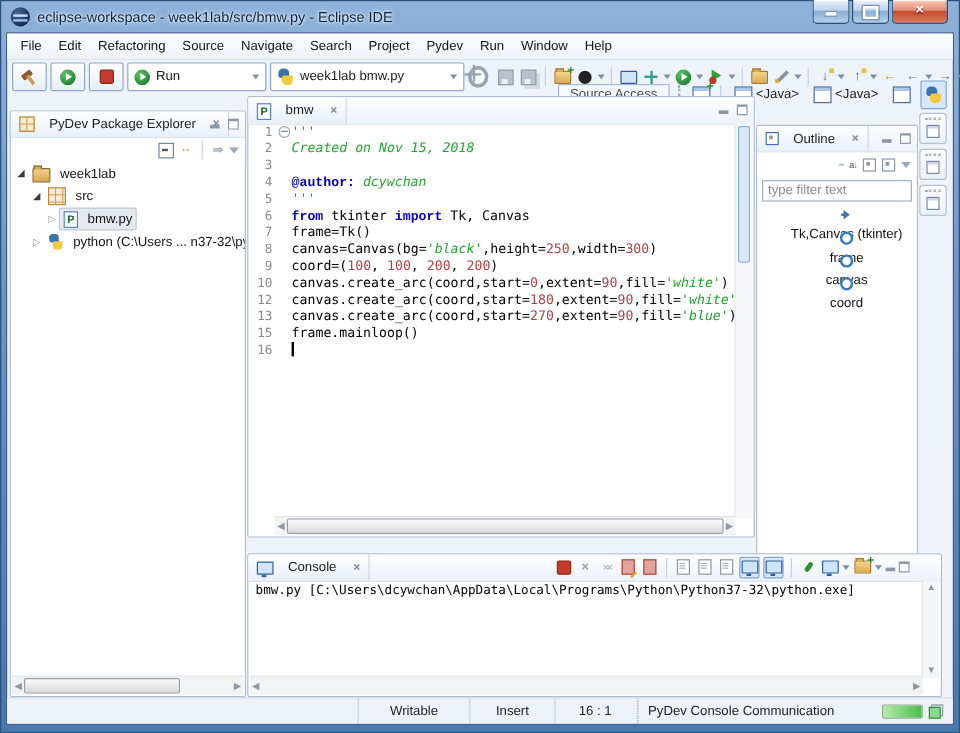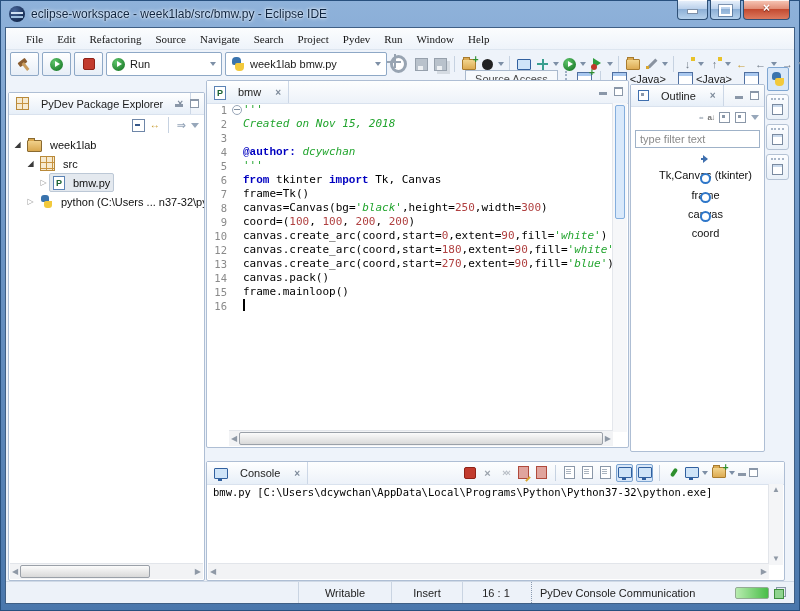--- a/index.html
+++ b/index.html
@@ -12,21 +12,21 @@
   #ttext{font-size:12px;color:#0e2440;text-shadow:0 0 4px rgba(255,255,255,.95),0 0 2px rgba(255,255,255,.9);white-space:nowrap;}
   #wbtns{position:absolute;top:0;right:10px;display:flex;}
   .wb{width:29px;height:19px;border:1px solid #2e5076;border-top:none;border-radius:0 0 4px 4px;background:linear-gradient(#eaf2fc 0%,#bcd2ec 45%,#8db0d6 50%,#b6d1ec 100%);display:flex;align-items:flex-start;justify-content:center;margin-left:2px;box-shadow:inset 0 1px 0 rgba(255,255,255,.8);}
   .wclose{width:45px;background:linear-gradient(#f8c8b8 0%,#e28f78 45%,#c44b31 50%,#dd7a5f 100%);}
   .wmin{width:9px;height:3px;background:#fff;border:1px solid rgba(40,70,110,.6);margin-top:9px;}
   .wmax{width:9px;height:7px;border:2px solid #fff;box-shadow:0 0 0 1px rgba(40,70,110,.5);margin-top:5px;background:transparent;}
   .wx{color:#fff;font-weight:bold;font-size:12px;line-height:17px;text-shadow:0 1px 1px rgba(90,20,10,.7);}
   
   #client{position:absolute;left:6px;top:28px;width:788px;height:575px;background:#eef3fa;box-shadow:0 0 0 1px #3f5f85;}
   
-  #menubar{height:21px;display:flex;align-items:center;background:linear-gradient(#fbfdfe,#eef3fa);border-bottom:1px solid #dde6f0;font-size:11px;padding-left:13px;font-family:Liberation Serif, serif;}
+  #menubar{height:21px;display:flex;align-items:center;background:linear-gradient(#fbfdfe,#eef3fa);border-bottom:1px solid #dde6f0;font-size:11px;padding-left:4px;}
   .mi{padding:3px 7px;color:#141414;}
   
   #toolbar{position:absolute;left:0;top:22px;width:100%;height:41px;}
   #trow1{position:absolute;left:4px;top:2px;display:flex;align-items:center;gap:3px;}
   .tbtn{width:27px;height:22px;border:1px solid #8ea8c6;border-radius:2px;background:linear-gradient(#ffffff,#e7eef7);display:flex;align-items:center;justify-content:center;flex:none;}
   .combo{height:22px;border:1px solid #8ea8c6;border-radius:2px;background:#fff;display:flex;align-items:center;font-size:11px;padding:0 5px;gap:5px;color:#1a1a1a;}
   .chev{width:0;height:0;border-left:3px solid transparent;border-right:3px solid transparent;border-top:4px solid #7d8fa6;flex:none;}
   .istrip{display:flex;align-items:center;gap:2px;margin-left:3px;}
   .i{display:inline-flex;align-items:center;justify-content:center;width:17px;height:18px;position:relative;font-size:11px;flex:none;}
   .sepv{width:1px;height:16px;background:#c6d2e1;margin:0 3px;flex:none;}
@@ -113,21 +113,21 @@
   .fm::after{content:"";position:absolute;left:1px;right:1px;top:3px;height:1px;background:#808f9f;}
   .lc{white-space:pre;color:#000;}
   .tk-k,.tk-d{color:#0000c0;font-weight:bold;font-family:Liberation Mono, monospace;}
   .tk-s{color:#23a52f;font-style:italic;}
   .tk-n{color:#b04040;}
   .tk-p{color:#000;}
   .caret{display:inline-block;width:1.5px;height:12px;background:#000;vertical-align:-2px;}
   #evs{position:absolute;right:1px;top:22px;width:14px;bottom:15px;background:#f6f7f9;border-left:1px solid #e4e7ec;}
   #evth{position:absolute;left:2px;right:2px;top:2px;height:112px;background:#d9e9fb;border:1px solid #84aedd;border-radius:2px;}
   
-  #outline{left:624px;top:56px;width:133px;height:366px;}
+  #outline{left:624px;top:76px;width:133px;height:366px;}
   .filter{margin:3px 4px;height:16px;border:1px solid #9fb2c8;font-size:11px;color:#8a8a8a;display:flex;align-items:center;padding:0 4px;background:#fff;}
   .olrow{height:19px;display:flex;align-items:center;gap:5px;padding-left:16px;font-size:11px;color:#111;white-space:nowrap;flex-direction:column;}
   .ic-import{width:12px;height:10px;position:relative;flex:none;}
   .ic-import::before{content:"";position:absolute;left:1px;top:4px;width:6px;height:2px;background:#3f6fae;}
   .ic-import::after{content:"";position:absolute;right:0;top:1px;border:4px solid transparent;border-left:5px solid #3f6fae;}
   .ic-attr{width:7px;height:7px;border-radius:50%;border:2px solid #2f77c9;background:#fff;flex:none;margin:0 2px;}
   .g-sort{font-size:8px;color:#777;font-weight:bold;letter-spacing:-1px;}
   .g-frame{width:9px;height:9px;border:1px solid #8a97a8;position:relative;background:#fff;}
   .g-frame::after{content:"";position:absolute;left:2px;top:2px;width:3px;height:3px;background:#8a97a8;}
   
@@ -430,25 +430,20 @@
               <span class="ln">12</span>
               <span class="fold"></span>
               <span class="lc"><span class="tk-p">canvas.create_arc(coord,start=</span><span class="tk-n">180</span><span class="tk-p">,extent=</span><span class="tk-n">90</span><span class="tk-p">,fill=</span><span class="tk-s">'white'</span></span>
             </div>
             <div class="cl">
               <span class="ln">13</span>
               <span class="fold"></span>
               <span class="lc"><span class="tk-p">canvas.create_arc(coord,start=</span><span class="tk-n">270</span><span class="tk-p">,extent=</span><span class="tk-n">90</span><span class="tk-p">,fill=</span><span class="tk-s">'blue'</span><span class="tk-p">)</span></span>
             </div>
             <div class="cl">
-              <span class="ln">14</span>
-              <span class="fold"></span>
-              <span class="lc"><span class="tk-p">canvas.pack()</span></span>
-            </div>
-            <div class="cl">
               <span class="ln">15</span>
               <span class="fold"></span>
               <span class="lc"><span class="tk-p">frame.mainloop()</span></span>
             </div>
             <div class="cl">
               <span class="ln">16</span>
               <span class="fold"></span>
               <span class="lc"><span class="caret"></span></span>
             </div>
           </div>

